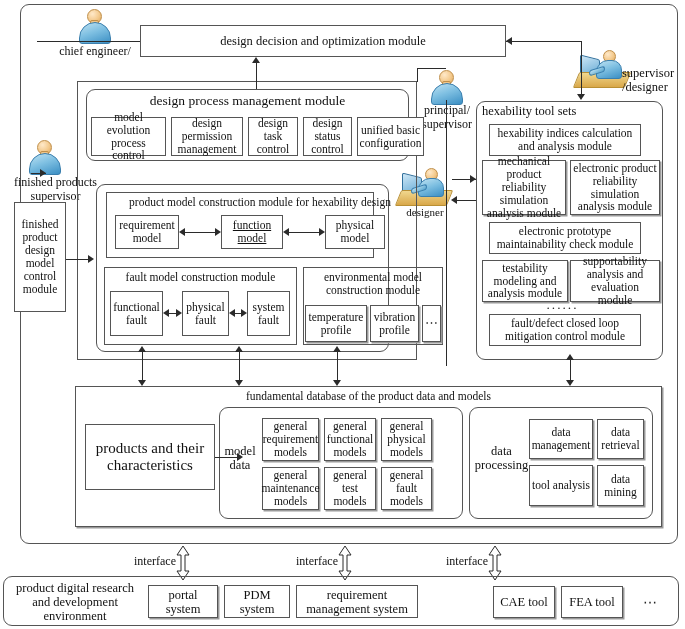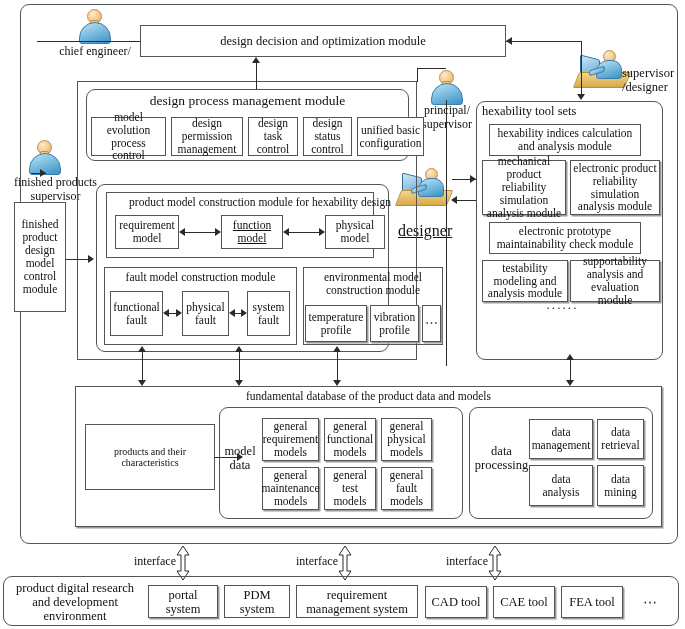--- a/index.html
+++ b/index.html
@@ -162,21 +162,21 @@
     <div>supervisor</div>
   </div>
 
   <div class="deskactor" style="left:398px; top:168px;">
     <div class="monitor"></div>
     <div class="desk"></div>
     <div class="dhead"></div>
     <div class="dbody"></div>
     <div class="darm"></div>
   </div>
-  <div class="label" style="left:398px; top:222px; width:54px; font-size:16px;text-decoration:underline;">
+  <div class="label" style="left:398px; top:206px; width:54px; font-size:11px;">
     <div>designer</div>
   </div>
 
   <div class="deskactor" style="left:576px; top:50px;">
     <div class="monitor"></div>
     <div class="desk"></div>
     <div class="dhead"></div>
     <div class="dbody"></div>
     <div class="darm"></div>
   </div>
@@ -266,25 +266,27 @@
 
   <div class="box shadow" style="left:482px; top:260px; width:86px; height:42px; white-space:pre-line;">testability
 modeling and
 analysis module</div>
   <div class="box shadow" style="left:570px; top:260px; width:90px; height:42px; white-space:pre-line;">supportability
 analysis and
 evaluation module</div>
 
   <div class="dots" style="left:546px; top:300px;">······</div>
 
+  <div class="box" style="left:489px; top:314px; width:152px; height:32px; white-space:pre-line;">fault/defect closed loop
+mitigation control module</div>
 
   <div class="frame shadow" style="left:75px; top:386px; width:587px; height:141px;"></div>
   <div class="title" style="left:75px; top:390px; width:587px; font-size:11.5px;">fundamental database of the product data and models</div>
 
-  <div class="box" style="left:85px; top:424px; width:130px; height:66px; white-space:pre-line; font-size:10px;">products and their
+  <div class="box" style="left:85px; top:424px; width:130px; height:66px; white-space:pre-line; font-size:15px;">products and their
 characteristics</div>
 
   <div class="frame rounded" style="left:219px; top:407px; width:244px; height:112px;"></div>
   <div class="label" style="left:219px; top:444px; width:42px; font-size:12.5px; white-space:pre-line;">model
 data</div>
 
   <div class="box shadow" style="left:262px; top:418px; width:57px; height:43px; white-space:pre-line;">general
 requirement
 models</div>
   <div class="box shadow" style="left:324px; top:418px; width:52px; height:43px; white-space:pre-line;">general
@@ -304,21 +306,21 @@
 models</div>
 
   <div class="frame rounded" style="left:469px; top:407px; width:184px; height:112px;"></div>
   <div class="label" style="left:473px; top:444px; width:57px; font-size:12.5px; white-space:pre-line;">data
 processing</div>
 
   <div class="box shadow" style="left:529px; top:419px; width:64px; height:40px; white-space:pre-line;">data
 management</div>
   <div class="box shadow" style="left:597px; top:419px; width:47px; height:40px; white-space:pre-line;">data
 retrieval</div>
-  <div class="box shadow" style="left:529px; top:465px; width:64px; height:41px; white-space:pre-line;">data analysis</div>
+  <div class="box shadow" style="left:529px; top:465px; width:64px; height:41px; white-space:pre-line;">tool analysis</div>
   <div class="box shadow" style="left:597px; top:465px; width:47px; height:41px; white-space:pre-line;">data
 mining</div>
 
   <div class="ln lnv" style="left:256px; top:63px; height:26px;"></div>
   <div class="arr arr-up" style="left:252px; top:57px;"></div>
 
   <div class="ln lnh" style="left:506px; top:41px; width:76px;"></div>
   <div class="ln lnv" style="left:581px; top:41px; height:53px;"></div>
   <div class="arr arr-down" style="left:577px; top:94px;"></div>
   <div class="arr arr-left" style="left:506px; top:37px;"></div>
@@ -383,18 +385,17 @@
   <div class="label" style="left:6px; top:581px; width:138px; font-size:12.5px; white-space:pre-line;">product digital research
 and development
 environment</div>
 
   <div class="box shadow" style="left:148px; top:585px; width:70px; height:33px; white-space:pre-line; font-size:12.5px;">portal
 system</div>
   <div class="box" style="left:224px; top:585px; width:66px; height:33px; white-space:pre-line; font-size:12.5px;">PDM
 system</div>
   <div class="box" style="left:296px; top:585px; width:122px; height:33px; white-space:pre-line; font-size:12.5px;">requirement
 management system</div>
-  <div class="box shadow" style="left:425px; top:586px; width:62px; height:32px; font-size:12.5px;">CAD tool</div>
   <div class="box shadow" style="left:493px; top:586px; width:62px; height:32px; font-size:12.5px;">CAE tool</div>
   <div class="box shadow" style="left:561px; top:586px; width:62px; height:32px; font-size:12.5px;">FEA tool</div>
   <div class="dots" style="left:643px; top:594px; font-size:14px;">⋯</div>
 
 </div>
 
 </body></html>

